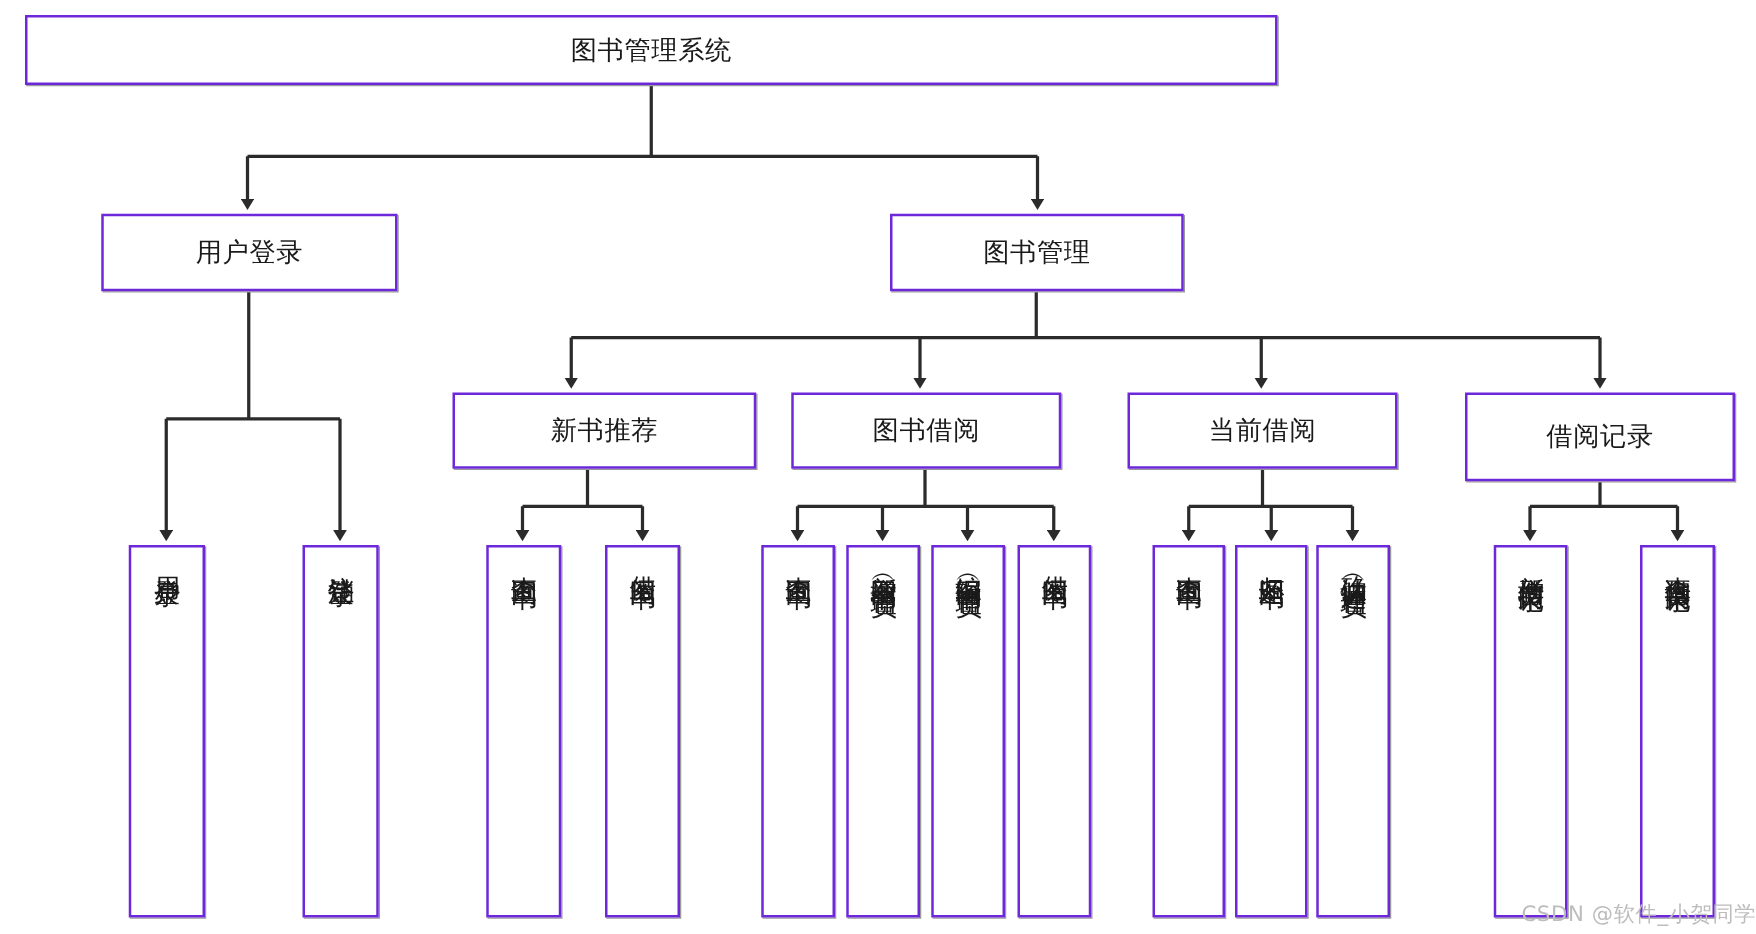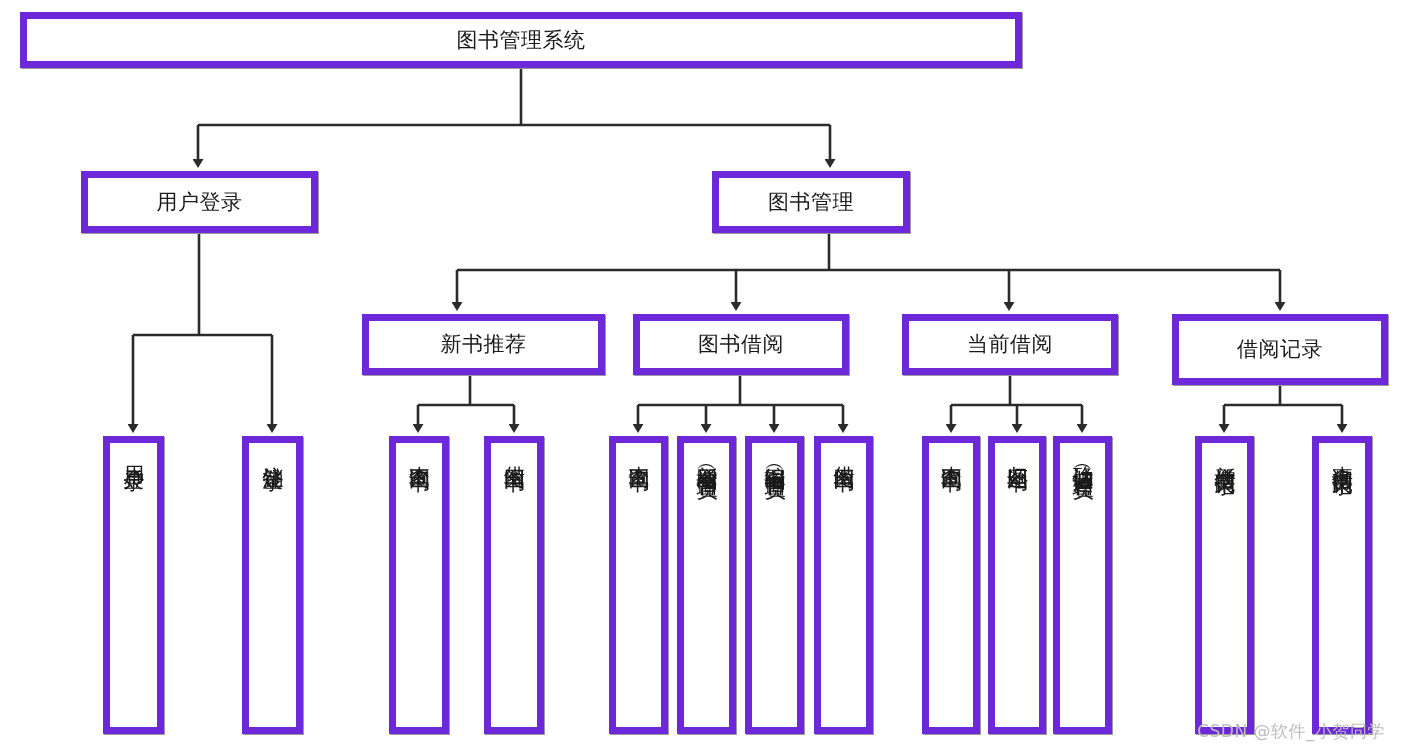--- a/index.html
+++ b/index.html
@@ -7,21 +7,21 @@
   #canvas{
     position:relative;
     width:1405px;
     height:747px;
     background:#ffffff;
     overflow:hidden;
   }
   .node{
     position:absolute;
     box-sizing:border-box;
-    border:7px solid #6d28d9;
+    border:2px solid #6d28d9;
     background:#ffffff;
     display:flex;
     align-items:center;
     justify-content:center;
     color:#1a1a1a;
     box-shadow:1px 1px 0 #9a9a9a;
   }
   .node .lbl{
     display:block;
     text-align:center;
@@ -37,21 +37,21 @@
     writing-mode:vertical-rl;
     text-orientation:upright;
     font-size:21px;
     line-height:1.18;
     letter-spacing:2px;
     white-space:nowrap;
   }
   #wires{position:absolute;left:0;top:0;width:1405px;height:747px;pointer-events:none;}
   .watermark{
     position:absolute;
-    right:20px;
+    right:0;
     bottom:4px;
     font-size:17px;
     color:#bdbdbd;
     letter-spacing:0.5px;
     white-space:nowrap;
   }
 </style>
 </head>
 <body>
 
@@ -107,21 +107,21 @@
     </g>
   </svg>
 
   <div class="node h" style="left:20px;top:12px;width:1002px;height:56px;">
     <span class="lbl">图书管理系统</span>
   </div>
 
   <div class="node h" style="left:81px;top:171px;width:237px;height:62px;">
     <span class="lbl">用户登录</span>
   </div>
-  <div class="node h" style="left:712px;top:171px;width:198px;height:62px;">
+  <div class="node h" style="left:712px;top:171px;width:235px;height:62px;">
     <span class="lbl">图书管理</span>
   </div>
 
   <div class="node h" style="left:362px;top:314px;width:243px;height:61px;">
     <span class="lbl">新书推荐</span>
   </div>
   <div class="node h" style="left:902px;top:314px;width:216px;height:61px;">
     <span class="lbl">当前借阅</span>
   </div>
   <div class="node h" style="left:633px;top:314px;width:216px;height:61px;">

